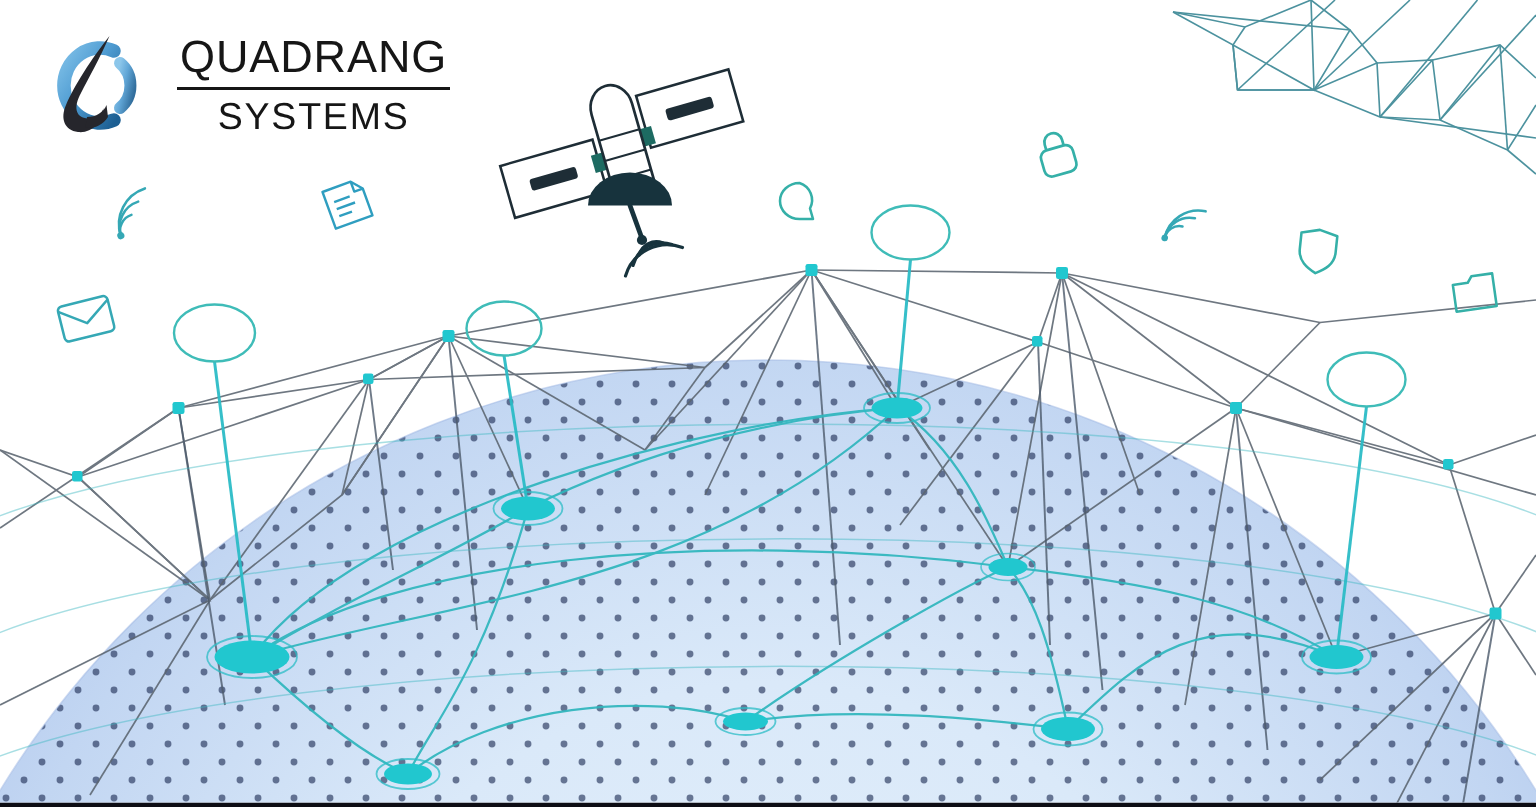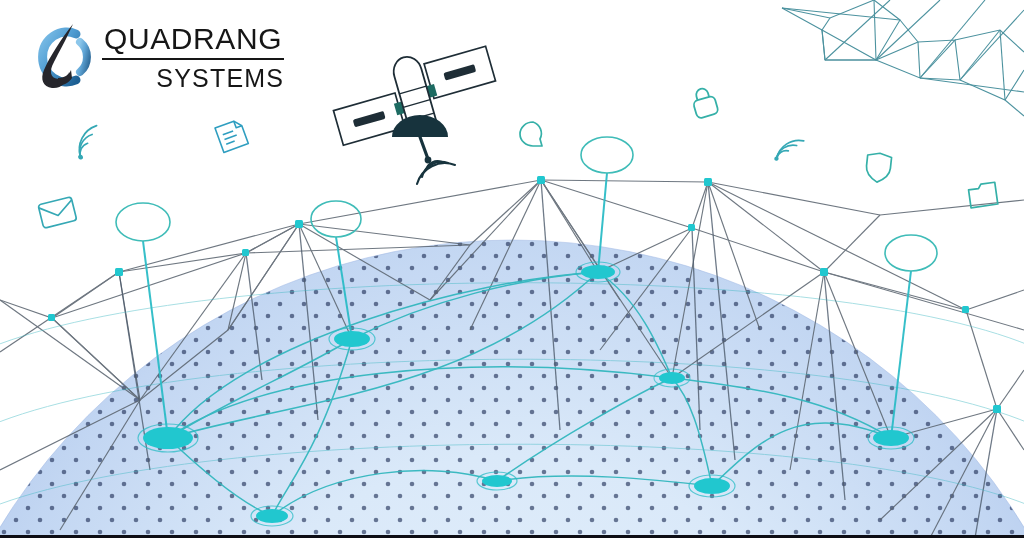--- a/index.html
+++ b/index.html
@@ -27,21 +27,21 @@
     height: 538px;
     display: block;
   }
   
   #logo-block {
     position: absolute;
     left: 28px;
     top: 22px;
     display: flex;
     align-items: center;
-    gap: 8px;
+    gap: 24px;
     z-index: 40;
   }
   #logo-mark {
     width: 66px;
     height: 70px;
     flex: none;
   }
   #logo-words {
     display: flex;
     flex-direction: column;
@@ -57,21 +57,21 @@
     padding: 0 2px 4px 2px;
     border-bottom: 2px solid #161616;
     white-space: nowrap;
   }
   #logo-secondary {
     font-family: "Liberation Sans", sans-serif;
     font-size: 25px;
     letter-spacing: 1.2px;
     color: #161616;
     font-weight: 400;
-    text-align: right;
+    text-align: center;
     padding-top: 6px;
     white-space: nowrap;
   }
   .sr-only {
     position: absolute;
     width: 1px; height: 1px;
     overflow: hidden;
     clip: rect(0 0 0 0);
     white-space: nowrap;
   }

